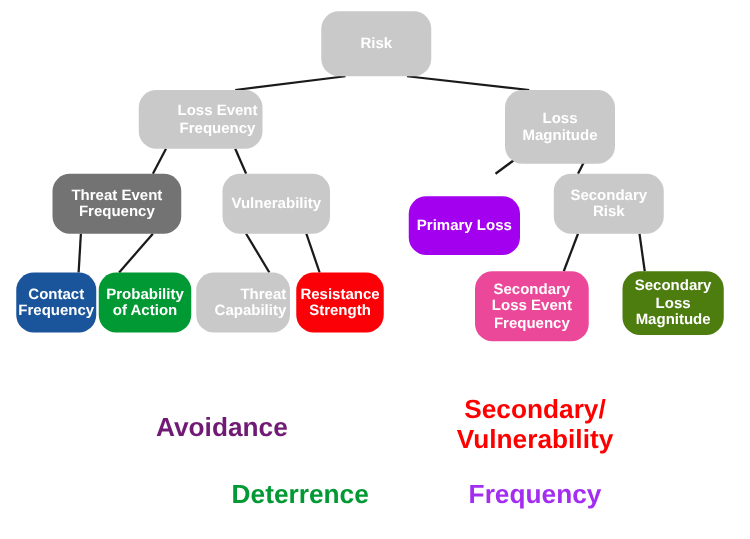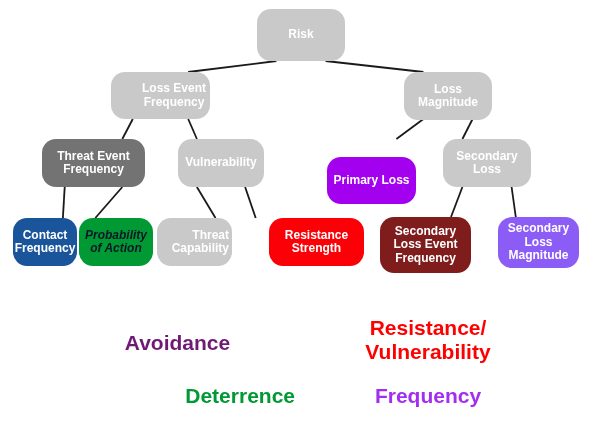--- a/index.html
+++ b/index.html
@@ -58,32 +58,32 @@
       <line x1="64.7" y1="187" x2="62.9" y2="218" stroke="#1A1A1A" stroke-width="1.8"></line>
       <line x1="122.3" y1="187" x2="95.3" y2="218" stroke="#1A1A1A" stroke-width="1.8"></line>
       <line x1="196.9" y1="187" x2="215.5" y2="218" stroke="#1A1A1A" stroke-width="1.8"></line>
       <line x1="245.1" y1="187" x2="255.7" y2="218" stroke="#1A1A1A" stroke-width="1.8"></line>
       <line x1="462.4" y1="187" x2="451.0" y2="217" stroke="#1A1A1A" stroke-width="1.8"></line>
       <line x1="511.6" y1="187" x2="515.8" y2="217" stroke="#1A1A1A" stroke-width="1.8"></line>
     </svg>
   <div id="node-layer">
       <div class="node" style="left: 257px; top: 9px; width: 88px; height: 52px; background: rgb(201, 201, 201); color: rgb(255, 255, 255);">Risk</div>
       <div class="node" style="left: 111px; top: 72px; width: 99px; height: 47px; background: rgb(201, 201, 201); color: rgb(255, 255, 255); padding-left: 30px;">Loss Event Frequency</div>
-      <div class="node" style="left: 404px; top: 72px; width: 88px; height: 48px; background: rgb(201, 201, 201); color: rgb(255, 255, 255);">Loss Magnitude</div>
+      <div class="node" style="left: 404px; top: 72px; width: 88px; height: 59px; background: rgb(201, 201, 201); color: rgb(255, 255, 255);">Loss Magnitude</div>
       <div class="node" style="left: 42px; top: 139px; width: 103px; height: 48px; background: #737373; color: rgb(255, 255, 255);">Threat Event Frequency</div>
       <div class="node" style="left: 178px; top: 139px; width: 86px; height: 48px; background: rgb(201, 201, 201); color: rgb(255, 255, 255);">Vulnerability</div>
       <div class="node" style="left: 327px; top: 157px; width: 89px; height: 47px; background: rgb(164, 0, 240); color: rgb(255, 255, 255);">Primary Loss</div>
-      <div class="node" style="left: 443px; top: 139px; width: 88px; height: 48px; background: rgb(201, 201, 201); color: rgb(255, 255, 255);">Secondary Loss</div>
+      <div class="node" style="left: 443px; top: 139px; width: 88px; height: 48px; background: rgb(201, 201, 201); color: rgb(255, 255, 255);">Secondary Risk</div>
       <div class="node" style="left: 13px; top: 218px; width: 64px; height: 48px; background: rgb(26, 84, 155); color: rgb(255, 255, 255);">Contact Frequency</div>
-      <div class="node" style="left: 79px; top: 218px; width: 74px; height: 48px; background: rgb(0, 153, 51); color: #0f172a; font-style: italic;">Probability of Action</div>
+      <div class="node" style="left: 79px; top: 218px; width: 74px; height: 48px; background: rgb(0, 153, 51); color: #ffffff;">Probability of Action</div>
       <div class="node" style="left: 157px; top: 218px; width: 75px; height: 48px; background: rgb(201, 201, 201); color: rgb(255, 255, 255); text-align: right;">Threat Capability</div>
-      <div class="node" style="left: 237px; top: 218px; width: 95px; height: 48px; background: rgb(251, 0, 7); color: rgb(255, 255, 255); margin-left: 32px;">Resistance Strength</div>
-      <div class="node" style="left: 380px; top: 217px; width: 91px; height: 56px; background: #7f1d1d; color: rgb(255, 255, 255);">Secondary Loss Event Frequency</div>
-      <div class="node" style="left: 498px; top: 217px; width: 81px; height: 51px; background: #8b5cf6; color: rgb(255, 255, 255);">Secondary Loss Magnitude</div>
+      <div class="node" style="left: 237px; top: 218px; width: 70px; height: 48px; background: rgb(251, 0, 7); color: rgb(255, 255, 255);">Resistance Strength</div>
+      <div class="node" style="left: 380px; top: 217px; width: 91px; height: 56px; background: #ec4899; color: rgb(255, 255, 255);">Secondary Loss Event Frequency</div>
+      <div class="node" style="left: 498px; top: 217px; width: 81px; height: 51px; background: #4d7c0f; color: rgb(255, 255, 255);">Secondary Loss Magnitude</div>
     </div>
   <div id="legend-layer">
       <div class="legend-item" style="left: 60px; top: 331px; width: 235px; color: #701a75;">Avoidance</div>
       <div class="legend-item" style="left: 60px; top: 384px; width: 235px; color: rgb(0, 153, 51); text-align: right;">Deterrence</div>
-      <div class="legend-item" style="left: 328px; top: 316px; width: 200px; color: rgb(255, 0, 0);">Resistance/
+      <div class="legend-item" style="left: 328px; top: 316px; width: 200px; color: rgb(255, 0, 0);">Secondary/
 Vulnerability</div>
       <div class="legend-item" style="left: 328px; top: 384px; width: 200px; color: rgb(163, 45, 240);">Frequency</div>
     </div>
 </div>
 
 </body></html>

